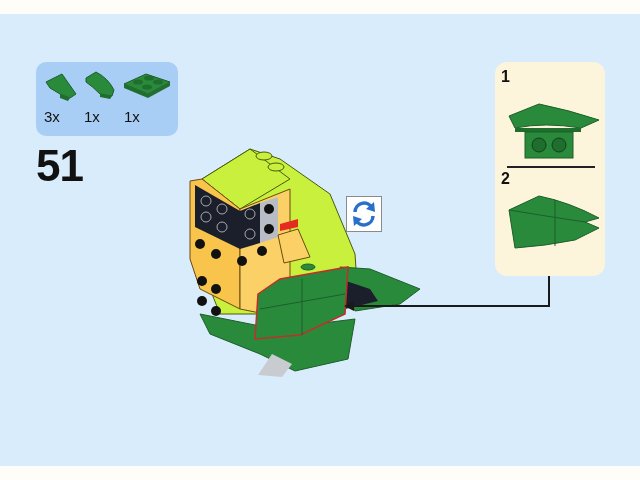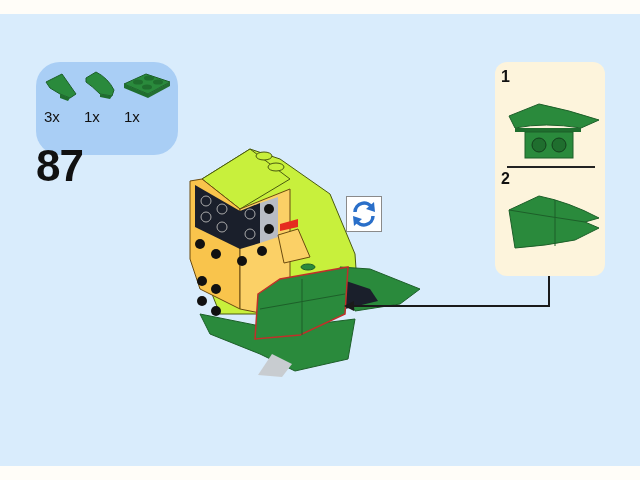--- a/index.html
+++ b/index.html
@@ -1,18 +1,18 @@
 <!DOCTYPE html>
 <html><head>
 <meta charset="utf-8">
 <style>
   html, body { margin:0; padding:0; }
   body { width:640px; height:480px; background:#fffdf8; position:relative; overflow:hidden; font-family:"Liberation Sans", sans-serif; }
   .page { position:absolute; left:0; top:14px; width:640px; height:452px; background:#d9ecfc; }
-  .parts { position:absolute; left:36px; top:48px; width:142px; height:93px; background:#a9cef5; border-radius:24px; }
+  .parts { position:absolute; left:36px; top:48px; width:142px; height:74px; background:#a9cef5; border-radius:10px; }
   .part { position:absolute; top:6px; }
   .qty { position:absolute; top:46px; font-size:15px; color:#111; }
   .step-num { position:absolute; left:36px; top:130px; font-size:44px; font-weight:bold; color:#111; letter-spacing:-1px; line-height:1; }
   .callout { position:absolute; left:495px; top:48px; width:110px; height:214px; background:#fdf4dc; border-radius:12px; }
   .sub-num { position:absolute; font-size:16px; font-weight:bold; color:#111; }
   .divider { position:absolute; left:12px; top:104px; width:88px; height:2px; background:#222; }
   .rotate { position:absolute; left:346px; top:182px; width:36px; height:36px; background:#fff; border:1px solid #8a8a8a; box-sizing:border-box; }
   .model { position:absolute; left:180px; top:125px; }
   .leader { position:absolute; }
 </style>
@@ -37,21 +37,21 @@
       <ellipse cx="16" cy="14" rx="5" ry="2.6" fill="#1f6e2e"></ellipse>
       <ellipse cx="27" cy="10" rx="5" ry="2.6" fill="#1f6e2e"></ellipse>
       <ellipse cx="25" cy="19" rx="5" ry="2.6" fill="#1f6e2e"></ellipse>
       <ellipse cx="36" cy="14" rx="5" ry="2.6" fill="#1f6e2e"></ellipse>
     </svg>
     <span class="qty" style="left:8px">3x</span>
     <span class="qty" style="left:48px">1x</span>
     <span class="qty" style="left:88px">1x</span>
   </div>
 
-  <div class="step-num">87</div>
+  <div class="step-num">51</div>
 
   <svg class="model" width="250" height="245" viewBox="0 0 250 245">
 
     <path d="M22,40 L70,10 L100,20 L150,55 L175,115 L178,160 L140,175 L40,175 L18,120 Z" fill="#c8f03c" stroke="#4a5a10" stroke-width="1"></path>
 
     <polygon points="22,40 70,10 110,40 60,70" fill="#c8f03c" stroke="#4a5a10" stroke-width="1"></polygon>
     <ellipse cx="84" cy="17" rx="8" ry="4" fill="#c8f03c" stroke="#4a5a10"></ellipse>
     <ellipse cx="96" cy="28" rx="8" ry="4" fill="#c8f03c" stroke="#4a5a10"></ellipse>
 
     <polygon points="10,42 22,40 60,70 60,170 20,150 10,120" fill="#f9c44c" stroke="#6a4a10" stroke-width="1"></polygon>

